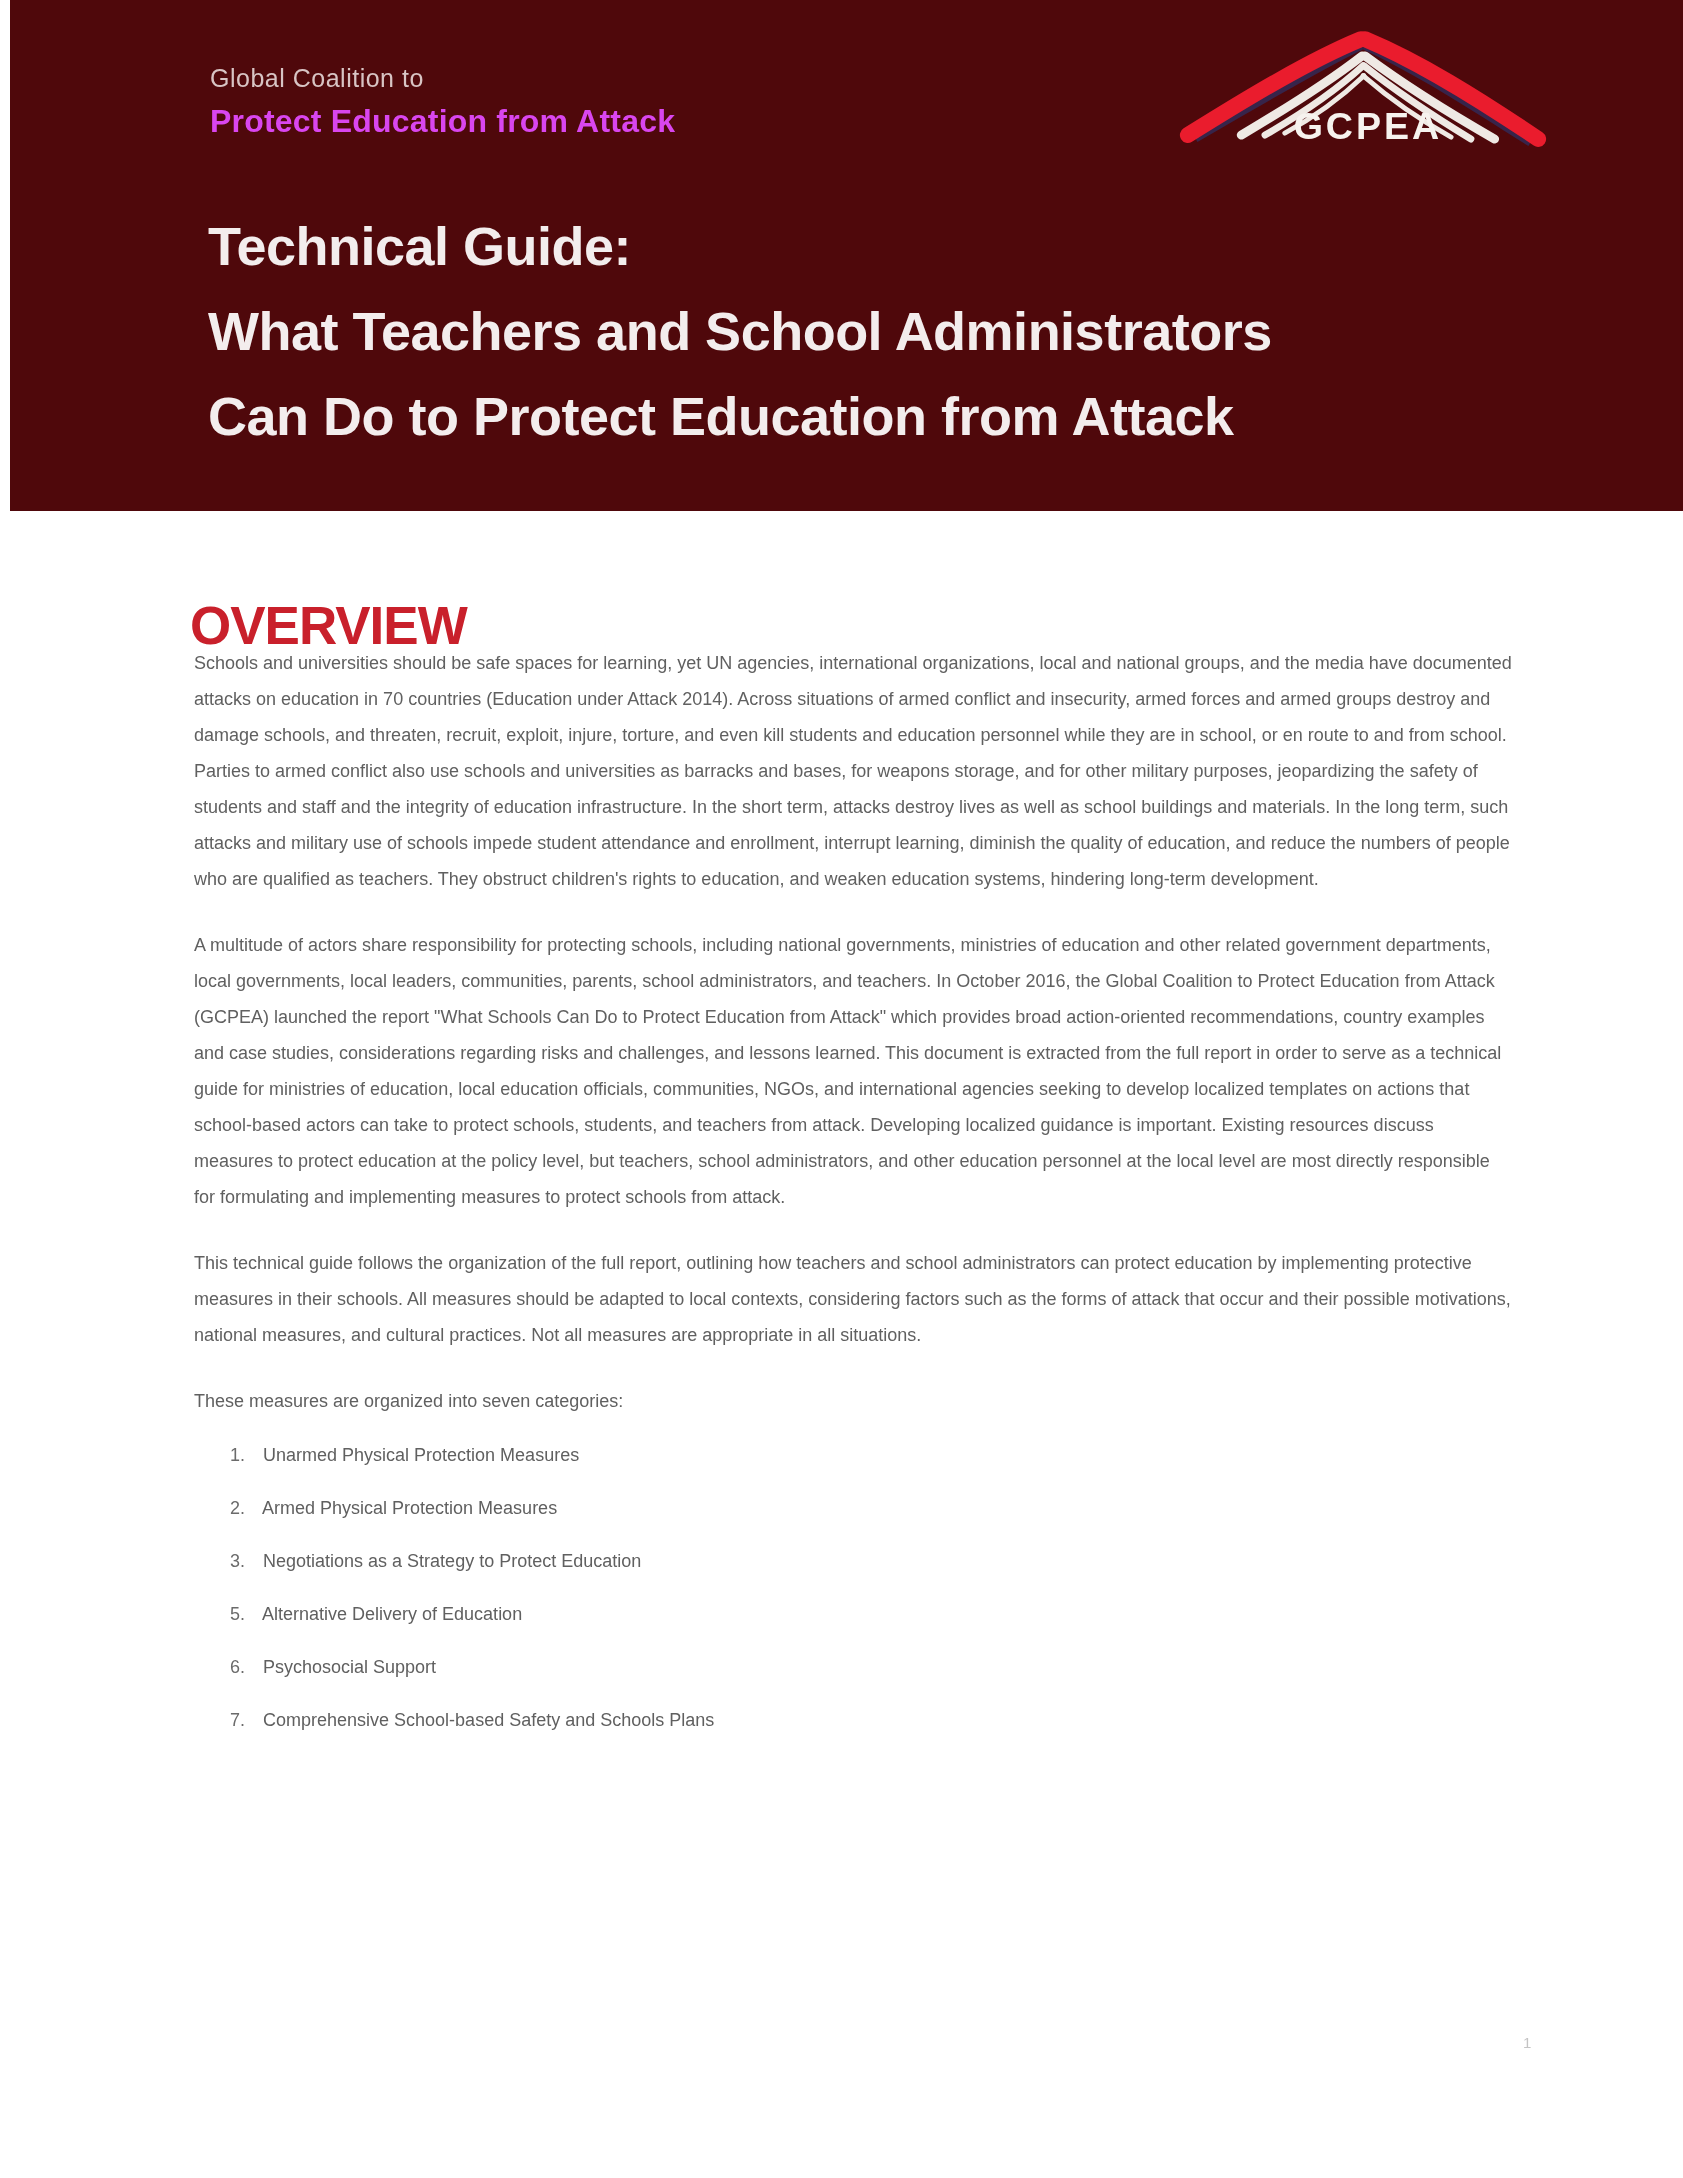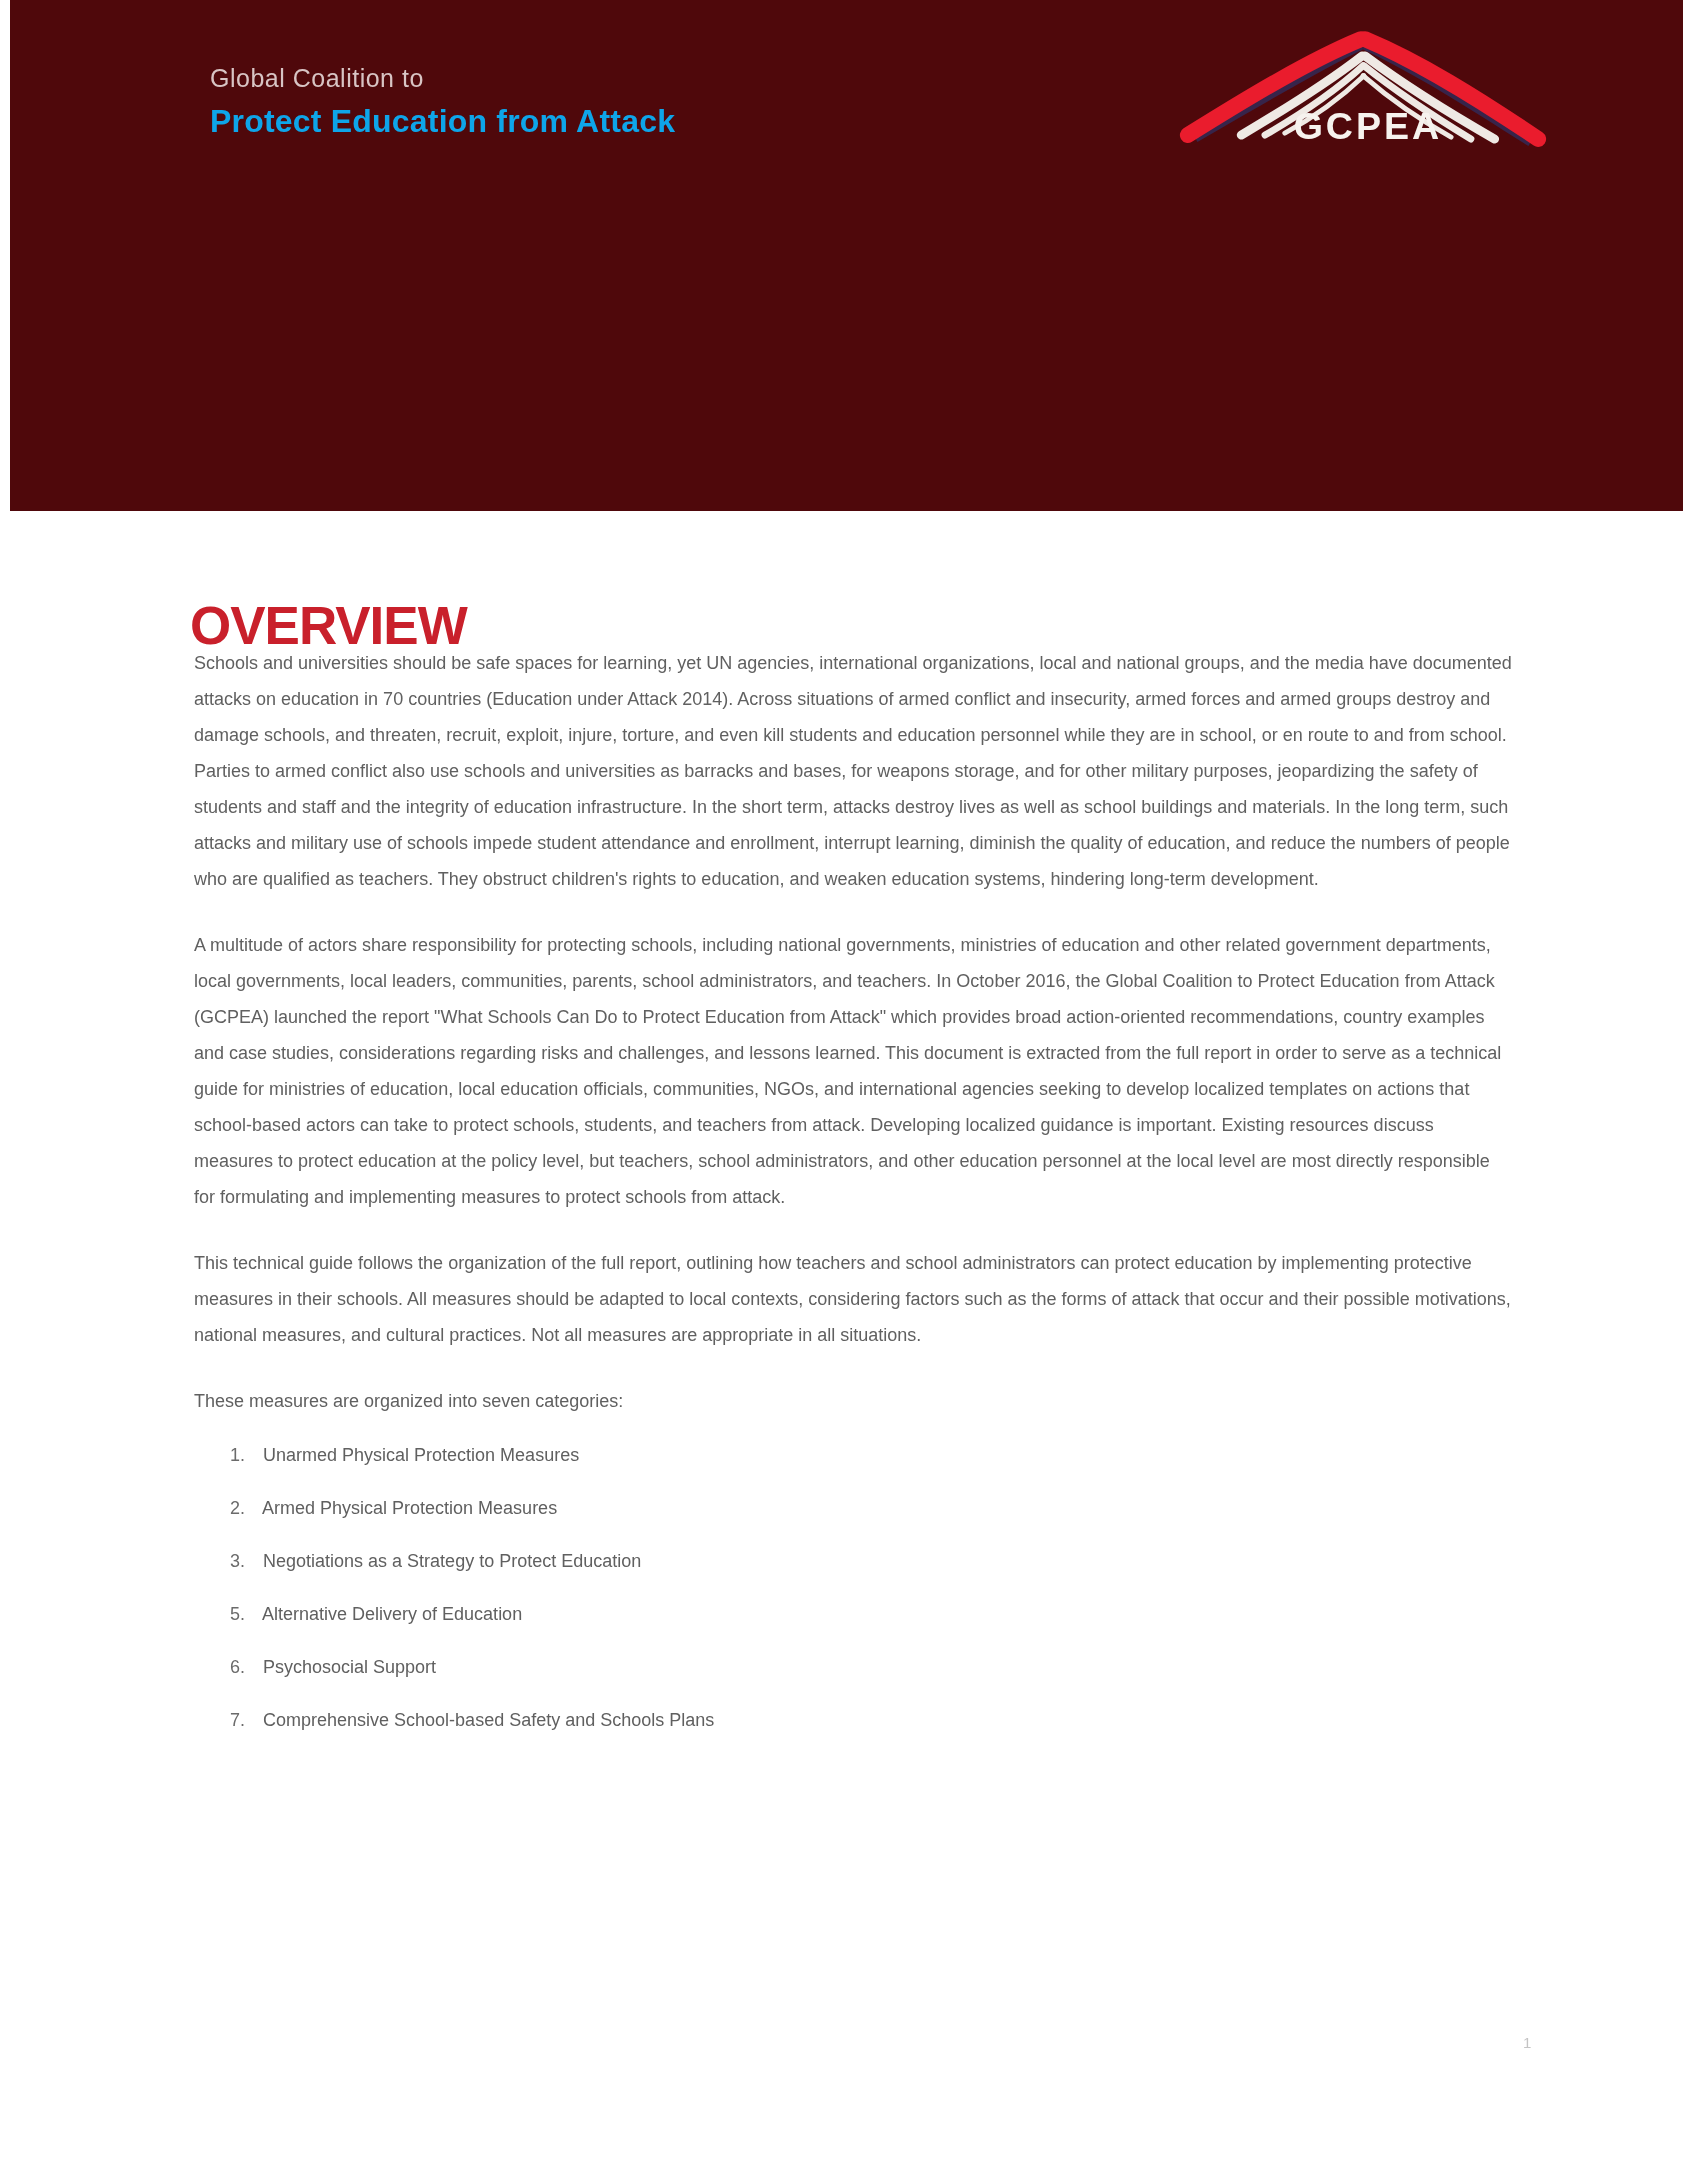--- a/index.html
+++ b/index.html
@@ -10,21 +10,21 @@
   
   .header-band{
     position:absolute;left:10px;top:0;width:1683px;height:511px;
     background:#4f080b;
   }
   .brand{position:absolute;left:200px;top:63px;}
   .brand-light{
     font-size:25px;font-weight:400;color:#d8c4c4;letter-spacing:0.5px;line-height:30px;
   }
   .brand-bold{
-    font-size:32px;font-weight:700;color:#0ea5e9;letter-spacing:0.2px;margin-top:9px;line-height:38px;
+    font-size:32px;font-weight:700;color:#d946ef;letter-spacing:0.2px;margin-top:9px;line-height:38px;
   }
   .logo{position:absolute;left:1160px;top:26px;width:386px;height:137px;}
   .doc-title{
     position:absolute;left:198px;top:204px;
     font-size:54px;line-height:85px;font-weight:700;color:#f3eded;letter-spacing:-0.5px;
   }
   
   .overview-heading{
     position:absolute;left:190px;top:560px;
     font-size:53px;font-weight:800;color:#c9202b;letter-spacing:-1px;line-height:59px;
@@ -64,20 +64,25 @@
 
     <path d="M328 114 C 272 82, 232 56, 197 30" stroke="#efe9e4" stroke-width="9" fill="none" stroke-linecap="round"></path>
     <path d="M304 114 C 258 86, 226 64, 196 40" stroke="#efe9e4" stroke-width="7" fill="none" stroke-linecap="round"></path>
     <path d="M284 112 C 244 90, 218 70, 195 50" stroke="#efe9e4" stroke-width="5" fill="none" stroke-linecap="round"></path>
 
     <path d="M18 110 C 82 70, 142 34, 193 13" stroke="#ea1c2d" stroke-width="16" fill="none" stroke-linecap="round"></path>
     <path d="M372 114 C 310 72, 252 36, 197 13" stroke="#ea1c2d" stroke-width="16" fill="none" stroke-linecap="round"></path>
     <text x="200" y="114" text-anchor="middle" font-family="Liberation Sans, sans-serif" font-size="38" font-weight="bold" letter-spacing="3" fill="#f6f2ee">GCPEA</text>
   </svg>
 
+  <div class="doc-title">
+    <div>Technical Guide:</div>
+    <div>What Teachers and School Administrators</div>
+    <div>Can Do to Protect Education from Attack</div>
+  </div>
 </div>
 
 <h1 class="overview-heading">OVERVIEW</h1>
 
 <div class="body-copy">
   <p>Schools and universities should be safe spaces for learning, yet UN agencies, international organizations, local and national groups, and the media have documented attacks on education in 70 countries (Education under Attack 2014). Across situations of armed conflict and insecurity, armed forces and armed groups destroy and damage schools, and threaten, recruit, exploit, injure, torture, and even kill students and education personnel while they are in school, or en route to and from school. Parties to armed conflict also use schools and universities as barracks and bases, for weapons storage, and for other military purposes, jeopardizing the safety of students and staff and the integrity of education infrastructure. In the short term, attacks destroy lives as well as school buildings and materials. In the long term, such attacks and military use of schools impede student attendance and enrollment, interrupt learning, diminish the quality of education, and reduce the numbers of people who are qualified as teachers. They obstruct children's rights to education, and weaken education systems, hindering long-term development.</p>
   <p>A multitude of actors share responsibility for protecting schools, including national governments, ministries of education and other related government departments, local governments, local leaders, communities, parents, school administrators, and teachers. In October 2016, the Global Coalition to Protect Education from Attack (GCPEA) launched the report "What Schools Can Do to Protect Education from Attack" which provides broad action-oriented recommendations, country examples and case studies, considerations regarding risks and challenges, and lessons learned. This document is extracted from the full report in order to serve as a technical guide for ministries of education, local education officials, communities, NGOs, and international agencies seeking to develop localized templates on actions that school-based actors can take to protect schools, students, and teachers from attack. Developing localized guidance is important. Existing resources discuss measures to protect education at the policy level, but teachers, school administrators, and other education personnel at the local level are most directly responsible for formulating and implementing measures to protect schools from attack.</p>
   <p>This technical guide follows the organization of the full report, outlining how teachers and school administrators can protect education by implementing protective measures in their schools. All measures should be adapted to local contexts, considering factors such as the forms of attack that occur and their possible motivations, national measures, and cultural practices. Not all measures are appropriate in all situations.</p>
 
   <p class="lead-in">These measures are organized into seven categories:</p>

